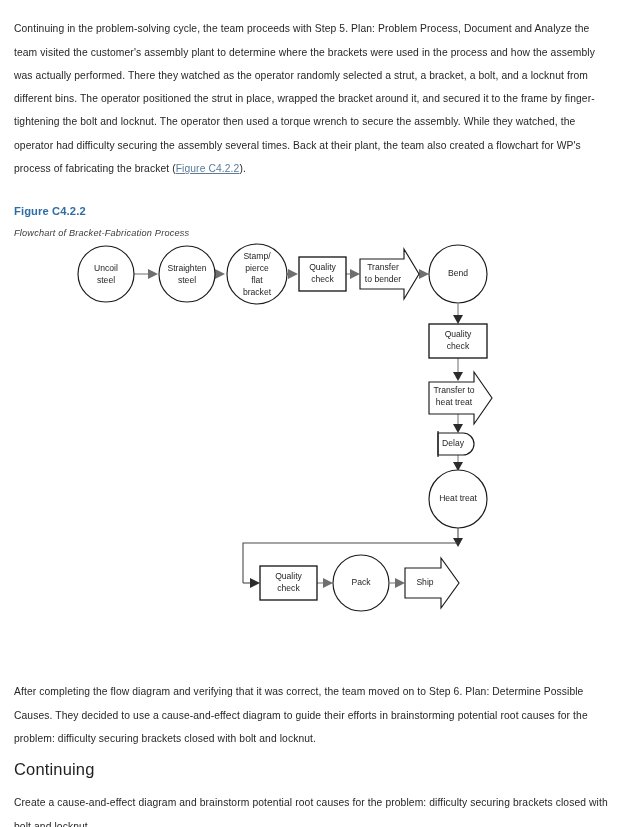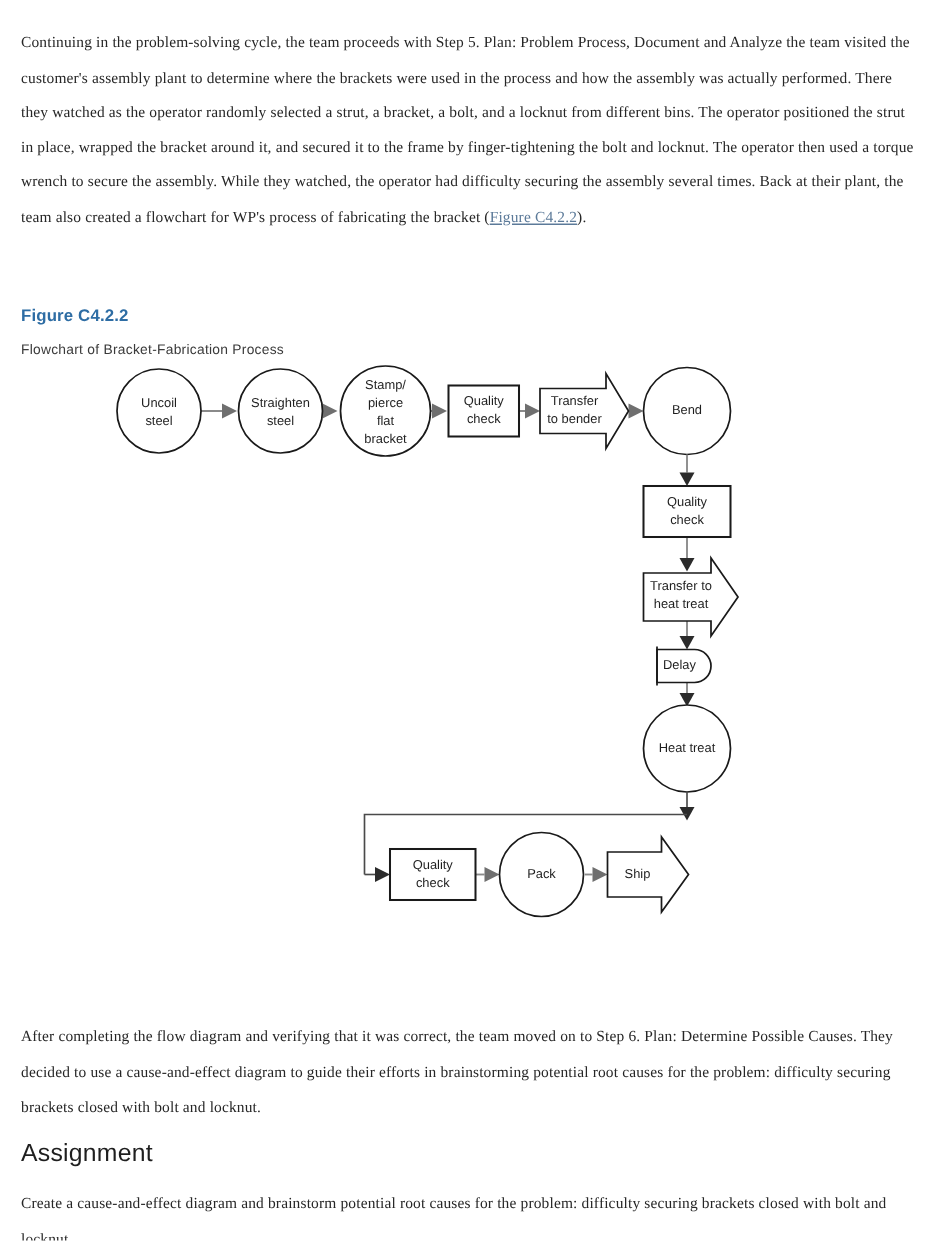--- a/index.html
+++ b/index.html
@@ -22,21 +22,20 @@
   }
   .body-text {
     position: absolute;
     left: 14px;
     width: 596px;
     font-size: 10.3px;
     line-height: 23.3px;
     color: #262626;
     letter-spacing: 0.01em;
     text-align: left;
-    font-family: Liberation Serif, serif;
   }
   .body-text a, .inline-link {
     color: #5c7a99;
     text-decoration: underline;
     cursor: pointer;
   }
   #para-intro { top: 7px; }
   #para-after  { top: 670px; }
   #para-assign { top: 781px; }
 
@@ -49,20 +48,21 @@
     color: #2e6da4;
     letter-spacing: 0.01em;
   }
   .fig-caption {
     position: absolute;
     left: 14px;
     top: 228px;
     font-size: 9.2px;
     color: #3a3a3a;
     letter-spacing: 0.02em;
+    font-style: italic;
   }
   .section-heading {
     position: absolute;
     left: 14px;
     top: 746px;
     font-size: 16.5px;
     font-weight: normal;
     color: #1f1f1f;
     letter-spacing: 0.01em;
   }
@@ -240,17 +240,17 @@
       <g>
         <polygon class="shape-outline" points="405,330 441,330 441,320 459,345 441,370 441,360 405,360"></polygon>
         <text class="node-label" x="425" y="345">Ship</text>
       </g>
 
     </svg>
   </div>
 
   <p class="body-text" id="para-after">After completing the flow diagram and verifying that it was correct, the team moved on to Step 6. Plan: Determine Possible Causes. They decided to use a cause-and-effect diagram to guide their efforts in brainstorming potential root causes for the problem: difficulty securing brackets closed with bolt and locknut.</p>
 
-  <h2 class="section-heading">Assignment</h2>
+  <h2 class="section-heading">Continuing</h2>
 
   <p class="body-text" id="para-assign">Create a cause-and-effect diagram and brainstorm potential root causes for the problem: difficulty securing brackets closed with bolt and locknut.</p>
 
 </div>
 
 </body></html>

